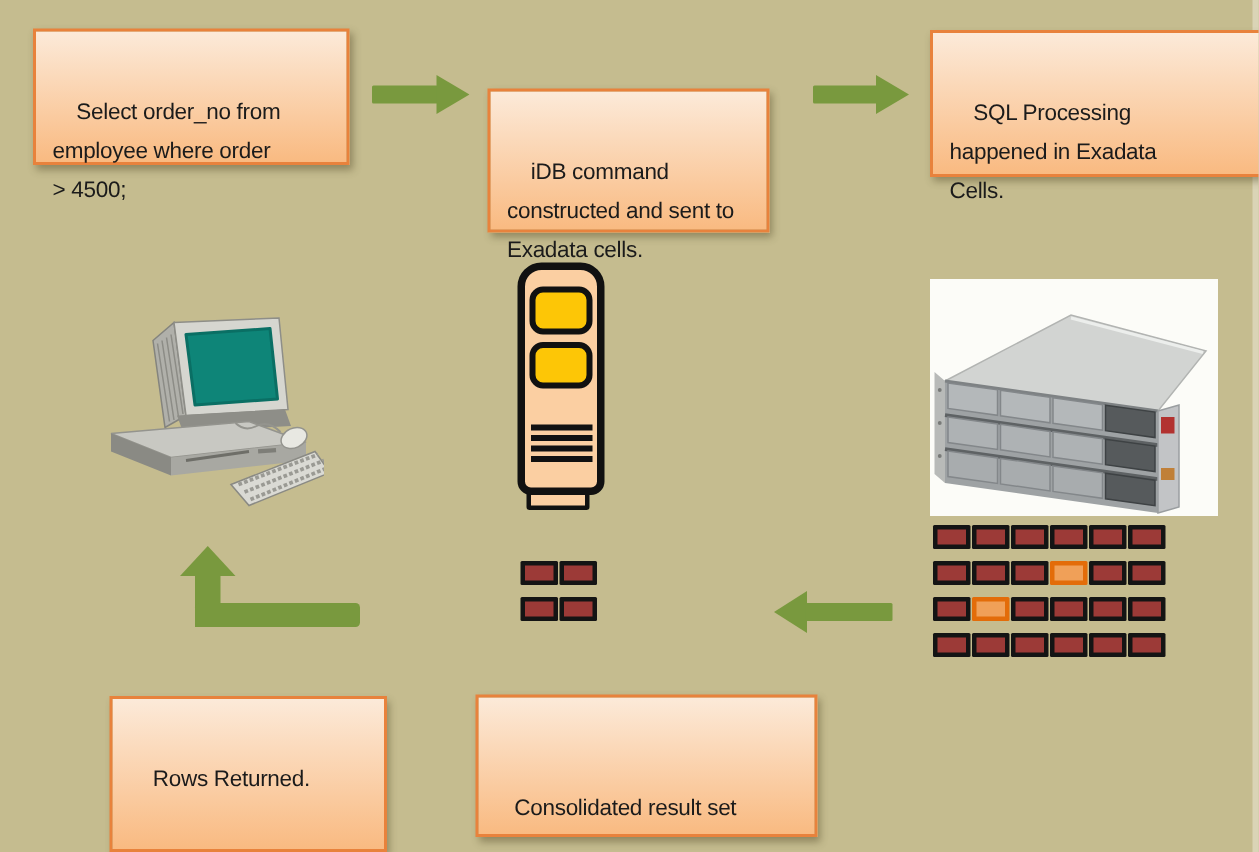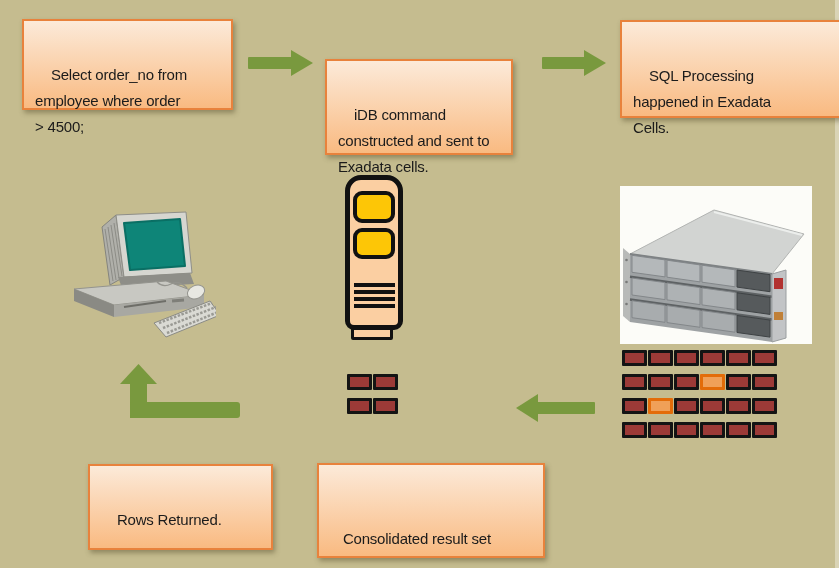--- a/index.html
+++ b/index.html
@@ -273,21 +273,21 @@
   </div>
 
   <div class="arrow" style="left:116px;top:362px;">
     <svg width="126" height="58" viewBox="0 0 126 58">
       <rect class="arrow-shape" x="14" y="20" width="17" height="36"></rect>
       <rect class="arrow-shape" x="14" y="40" width="110" height="16" rx="3"></rect>
       <polygon class="arrow-shape" points="4,22 41,22 22.5,2"></polygon>
     </svg>
   </div>
 
-  <div class="pbox" style="left:88px;top:464px;width:185px;height:86px;">
+  <div class="pbox" style="left:73px;top:464px;width:185px;height:104px;">
     <span>Rows Returned.</span>
   </div>
 
   <div class="pbox wide-lines" style="left:317px;top:463px;width:228px;height:95px;">
     <span>Consolidated result set
 built from all Exadata cells</span>
   </div>
 
 
 </div>

